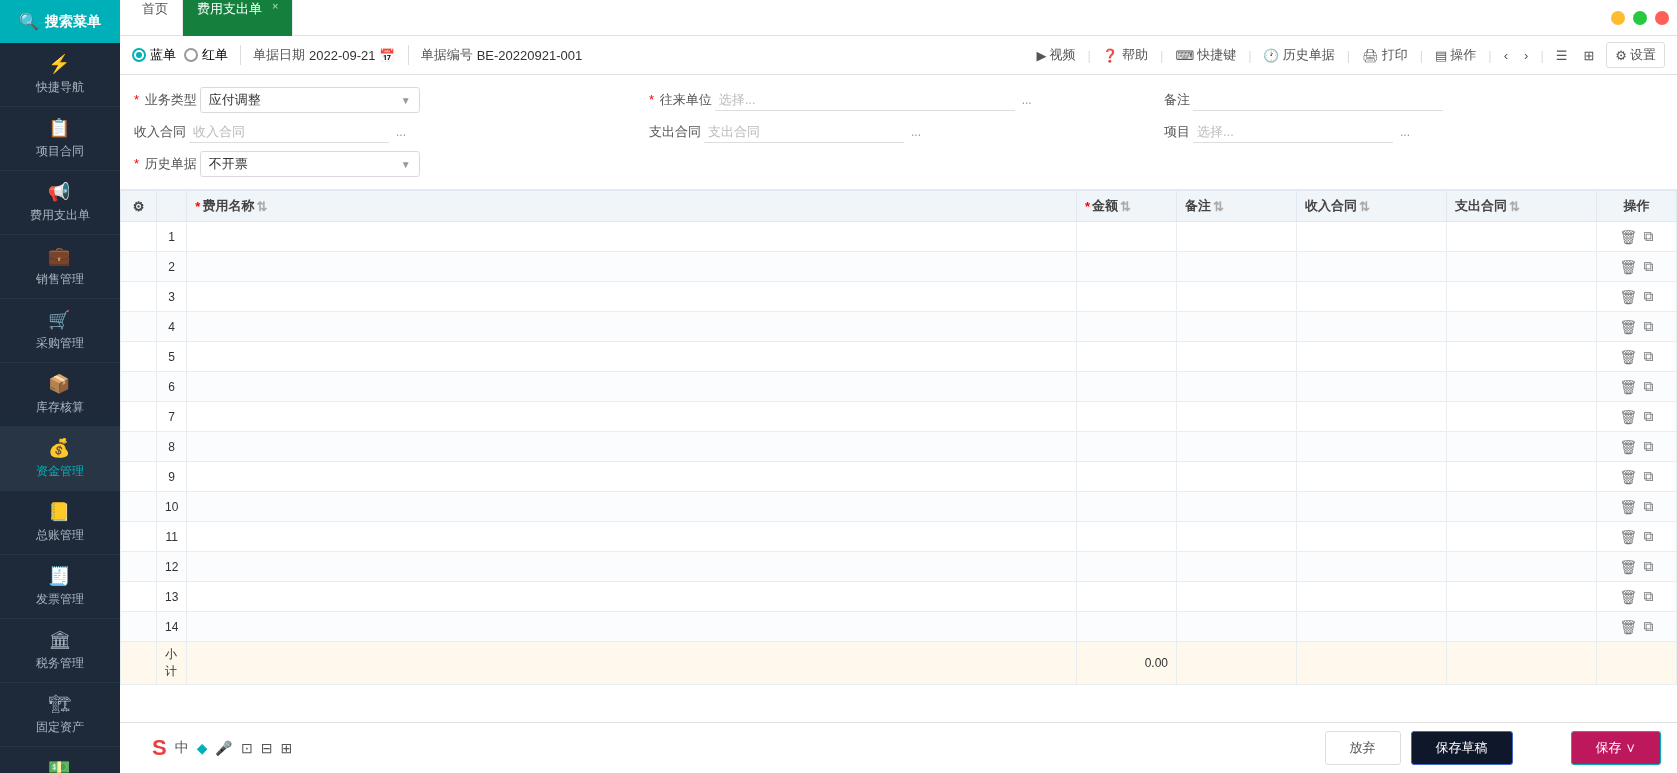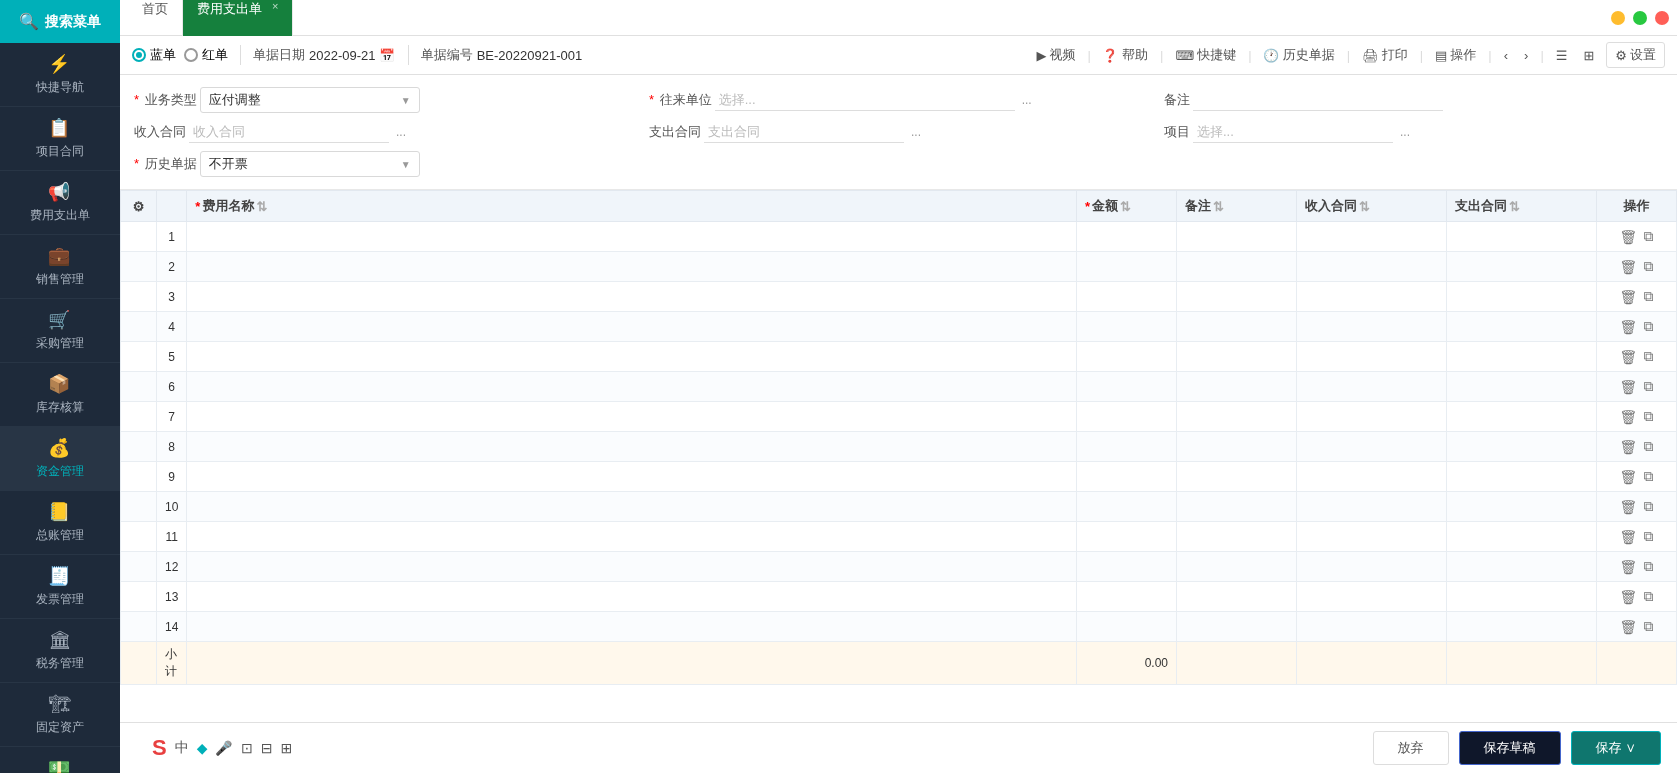--- a/index.html
+++ b/index.html
@@ -270,23 +270,24 @@
     .footer-btn {
       padding: 7px 24px;
       border-radius: 3px;
       cursor: pointer;
       font-size: 13px;
       border: 1px solid #ddd;
       background: #fff;
       color: #555;
     }
     .footer-btn.primary {
-      background: #0f766e;
+      background: #be185d;
       color: #fff;
       border-color: #00b0b9;
+      margin-left: 48px;
     }
 
     
     ::-webkit-scrollbar { width: 6px; height: 6px; }
     ::-webkit-scrollbar-thumb { background: #c0c8d0; border-radius: 3px; }
   </style>
 </head>
 <body>
 
 <div class="sidebar">

